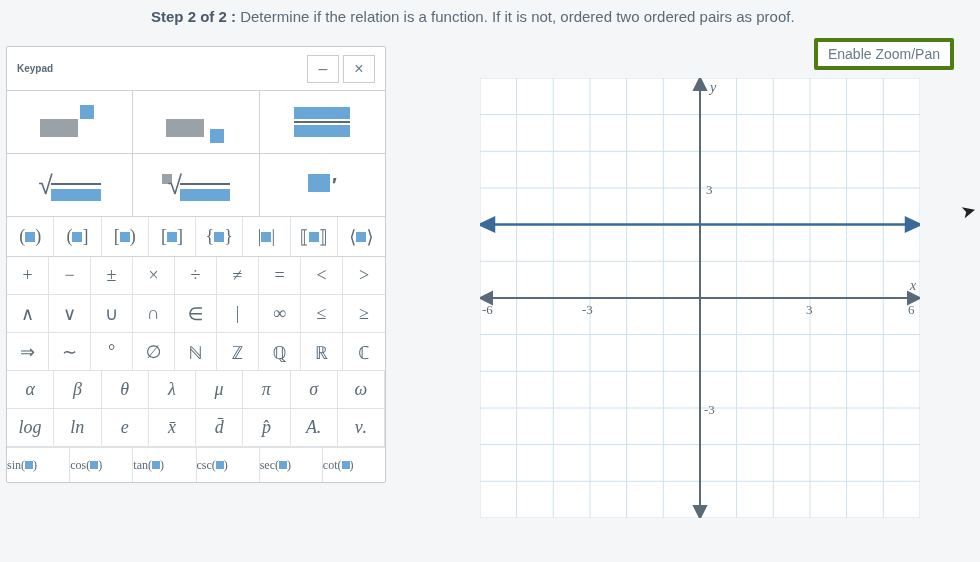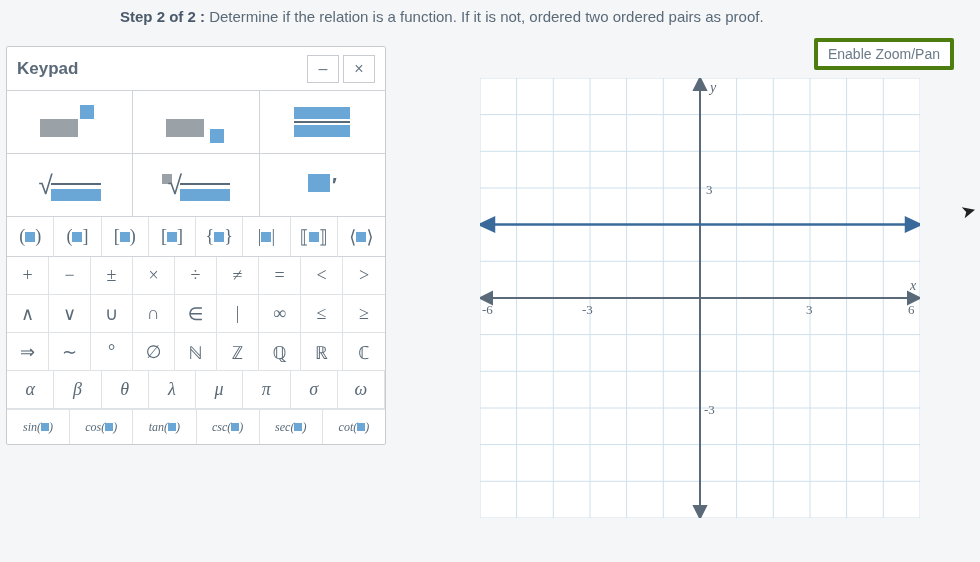--- a/index.html
+++ b/index.html
@@ -15,40 +15,40 @@
     position: relative;
     filter: blur(0.3px);
   }
   .instruction {
     position: absolute;
     top: 8px;
     left: 120px;
     font-size: 15px;
     color: #5a6a78;
   }
-  .instruction b { font-weight: bold; color: #4a5a6a; }
+  .instruction b { font-weight: bold; color: #4a5a6a; margin-left: 31px; }
 
   
   .keypad {
     position: absolute;
     left: 6px;
     top: 46px;
     width: 380px;
     background: #fff;
     border: 1px solid #c8ccd0;
     border-radius: 2px;
   }
   .keypad-header {
     display: flex;
     align-items: center;
     border-bottom: 1px solid #d0d4d8;
     padding: 8px 10px;
     height: 44px;
   }
-  .keypad-title { font-weight: bold; font-size: 17px; color: #5a6a78; flex:1; }
+  .keypad-title { font-weight: bold; font-size: 10px; color: #5a6a78; flex:1; }
   .hdr-btn {
     width: 32px; height: 28px; border:1px solid #c8ccd0; background:#fff;
     margin-left:4px; display:flex; align-items:center; justify-content:center;
     font-size:16px; color:#6a7a88; cursor:pointer;
   }
 
   
   .big-row { display:flex; border-bottom:1px solid #d0d4d8; }
   .big-cell {
     flex:1; height:62px; border-right:1px solid #d0d4d8;
@@ -90,22 +90,22 @@
     width: calc(100% / 9); height:38px; border-right:1px solid #e0e3e6; border-bottom:1px solid #e0e3e6;
     display:flex; align-items:center; justify-content:center; font-size:18px; color:#5a6a78;
     cursor:pointer; background:#fff; font-family: "Times New Roman", serif;
   }
   .sym-cell:nth-child(9n){ border-right:none; }
   .wide-cell { width: calc(100% / 8); font-style:italic; }
 
   .fn-row { display:flex; border-top:1px solid #e0e3e6;}
   .fn-cell {
     flex:1; height:34px; border-right:1px solid #e0e3e6;
-    display:flex; align-items:center; justify-content:center;
-    font-size:12px; color:#5a6a78; cursor:pointer; font-family:"Times New Roman",serif;font-style:italic;
+    display:flex; align-items:center; 
+    font-size:12px; color:#5a6a78; cursor:pointer; font-family:"Times New Roman",serif;
   }
   .fn-cell:last-child{border-right:none;}
   .fn-cell .sq { width:8px; height:8px; }
 
   
   .graph-wrap {
     position:absolute; right:20px; top:38px; width:520px; height:506px;
   }
   .zoom-btn {
     position:absolute; right:6px; top:0; width:140px; height:32px;
@@ -233,20 +233,30 @@
 
   <div class="sym-grid">
     <div class="sym-cell wide-cell">α</div>
     <div class="sym-cell wide-cell">β</div>
     <div class="sym-cell wide-cell">θ</div>
     <div class="sym-cell wide-cell">λ</div>
     <div class="sym-cell wide-cell">μ</div>
     <div class="sym-cell wide-cell">π</div>
     <div class="sym-cell wide-cell">σ</div>
     <div class="sym-cell wide-cell">ω</div>
+  </div>
+  <div class="sym-grid">
+    <div class="sym-cell wide-cell">log</div>
+    <div class="sym-cell wide-cell">ln</div>
+    <div class="sym-cell wide-cell">e</div>
+    <div class="sym-cell wide-cell">x̄</div>
+    <div class="sym-cell wide-cell">d̄</div>
+    <div class="sym-cell wide-cell">p̂</div>
+    <div class="sym-cell wide-cell">A.</div>
+    <div class="sym-cell wide-cell">ν.</div>
   </div>
 
   <div class="fn-row">
     <div class="fn-cell">sin(<span class="sq"></span>)</div>
     <div class="fn-cell">cos(<span class="sq"></span>)</div>
     <div class="fn-cell">tan(<span class="sq"></span>)</div>
     <div class="fn-cell">csc(<span class="sq"></span>)</div>
     <div class="fn-cell">sec(<span class="sq"></span>)</div>
     <div class="fn-cell">cot(<span class="sq"></span>)</div>
   </div>

